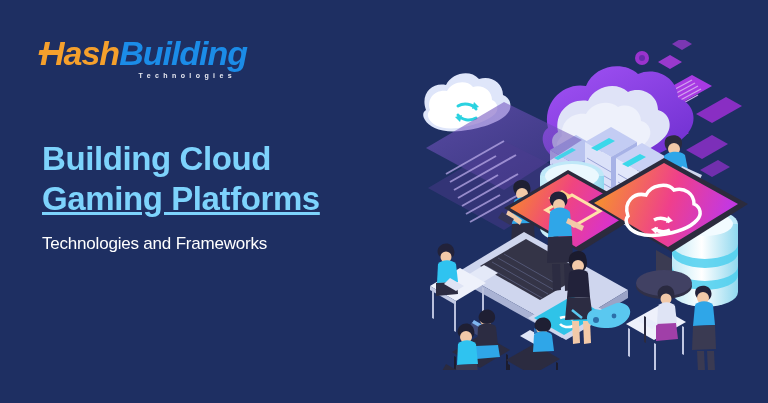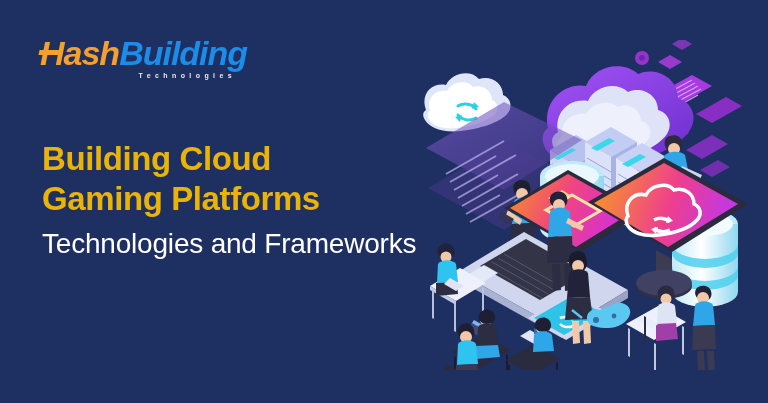--- a/index.html
+++ b/index.html
@@ -41,32 +41,32 @@
   }
   .logo-cross{
     position:absolute;left:-1px;top:14px;
     width:22px;height:5px;background:#f5a02c;
     transform:skewX(-12deg);
   }
 
   
   .headline{
     position:absolute;left:42px;top:139px;
-    color:#eab308;
+    color:#7dd3fc;
     font-size:33px;
     font-weight:bold;
     line-height:40px;
     letter-spacing:-0.4px;
     width:360px;
   }
-  .headline .l2{display:block;}
+  .headline .l2{display:block;text-decoration:underline;}
   .subhead{
     position:absolute;left:42px;top:230px;
     color:#ffffff;
-    font-size:28px;
+    font-size:17px;
     font-weight:normal;
     letter-spacing:-0.2px;
     line-height:28px;
   }
 
   
   .illus{
     position:absolute;left:400px;top:40px;
     width:368px;height:330px;
   }

